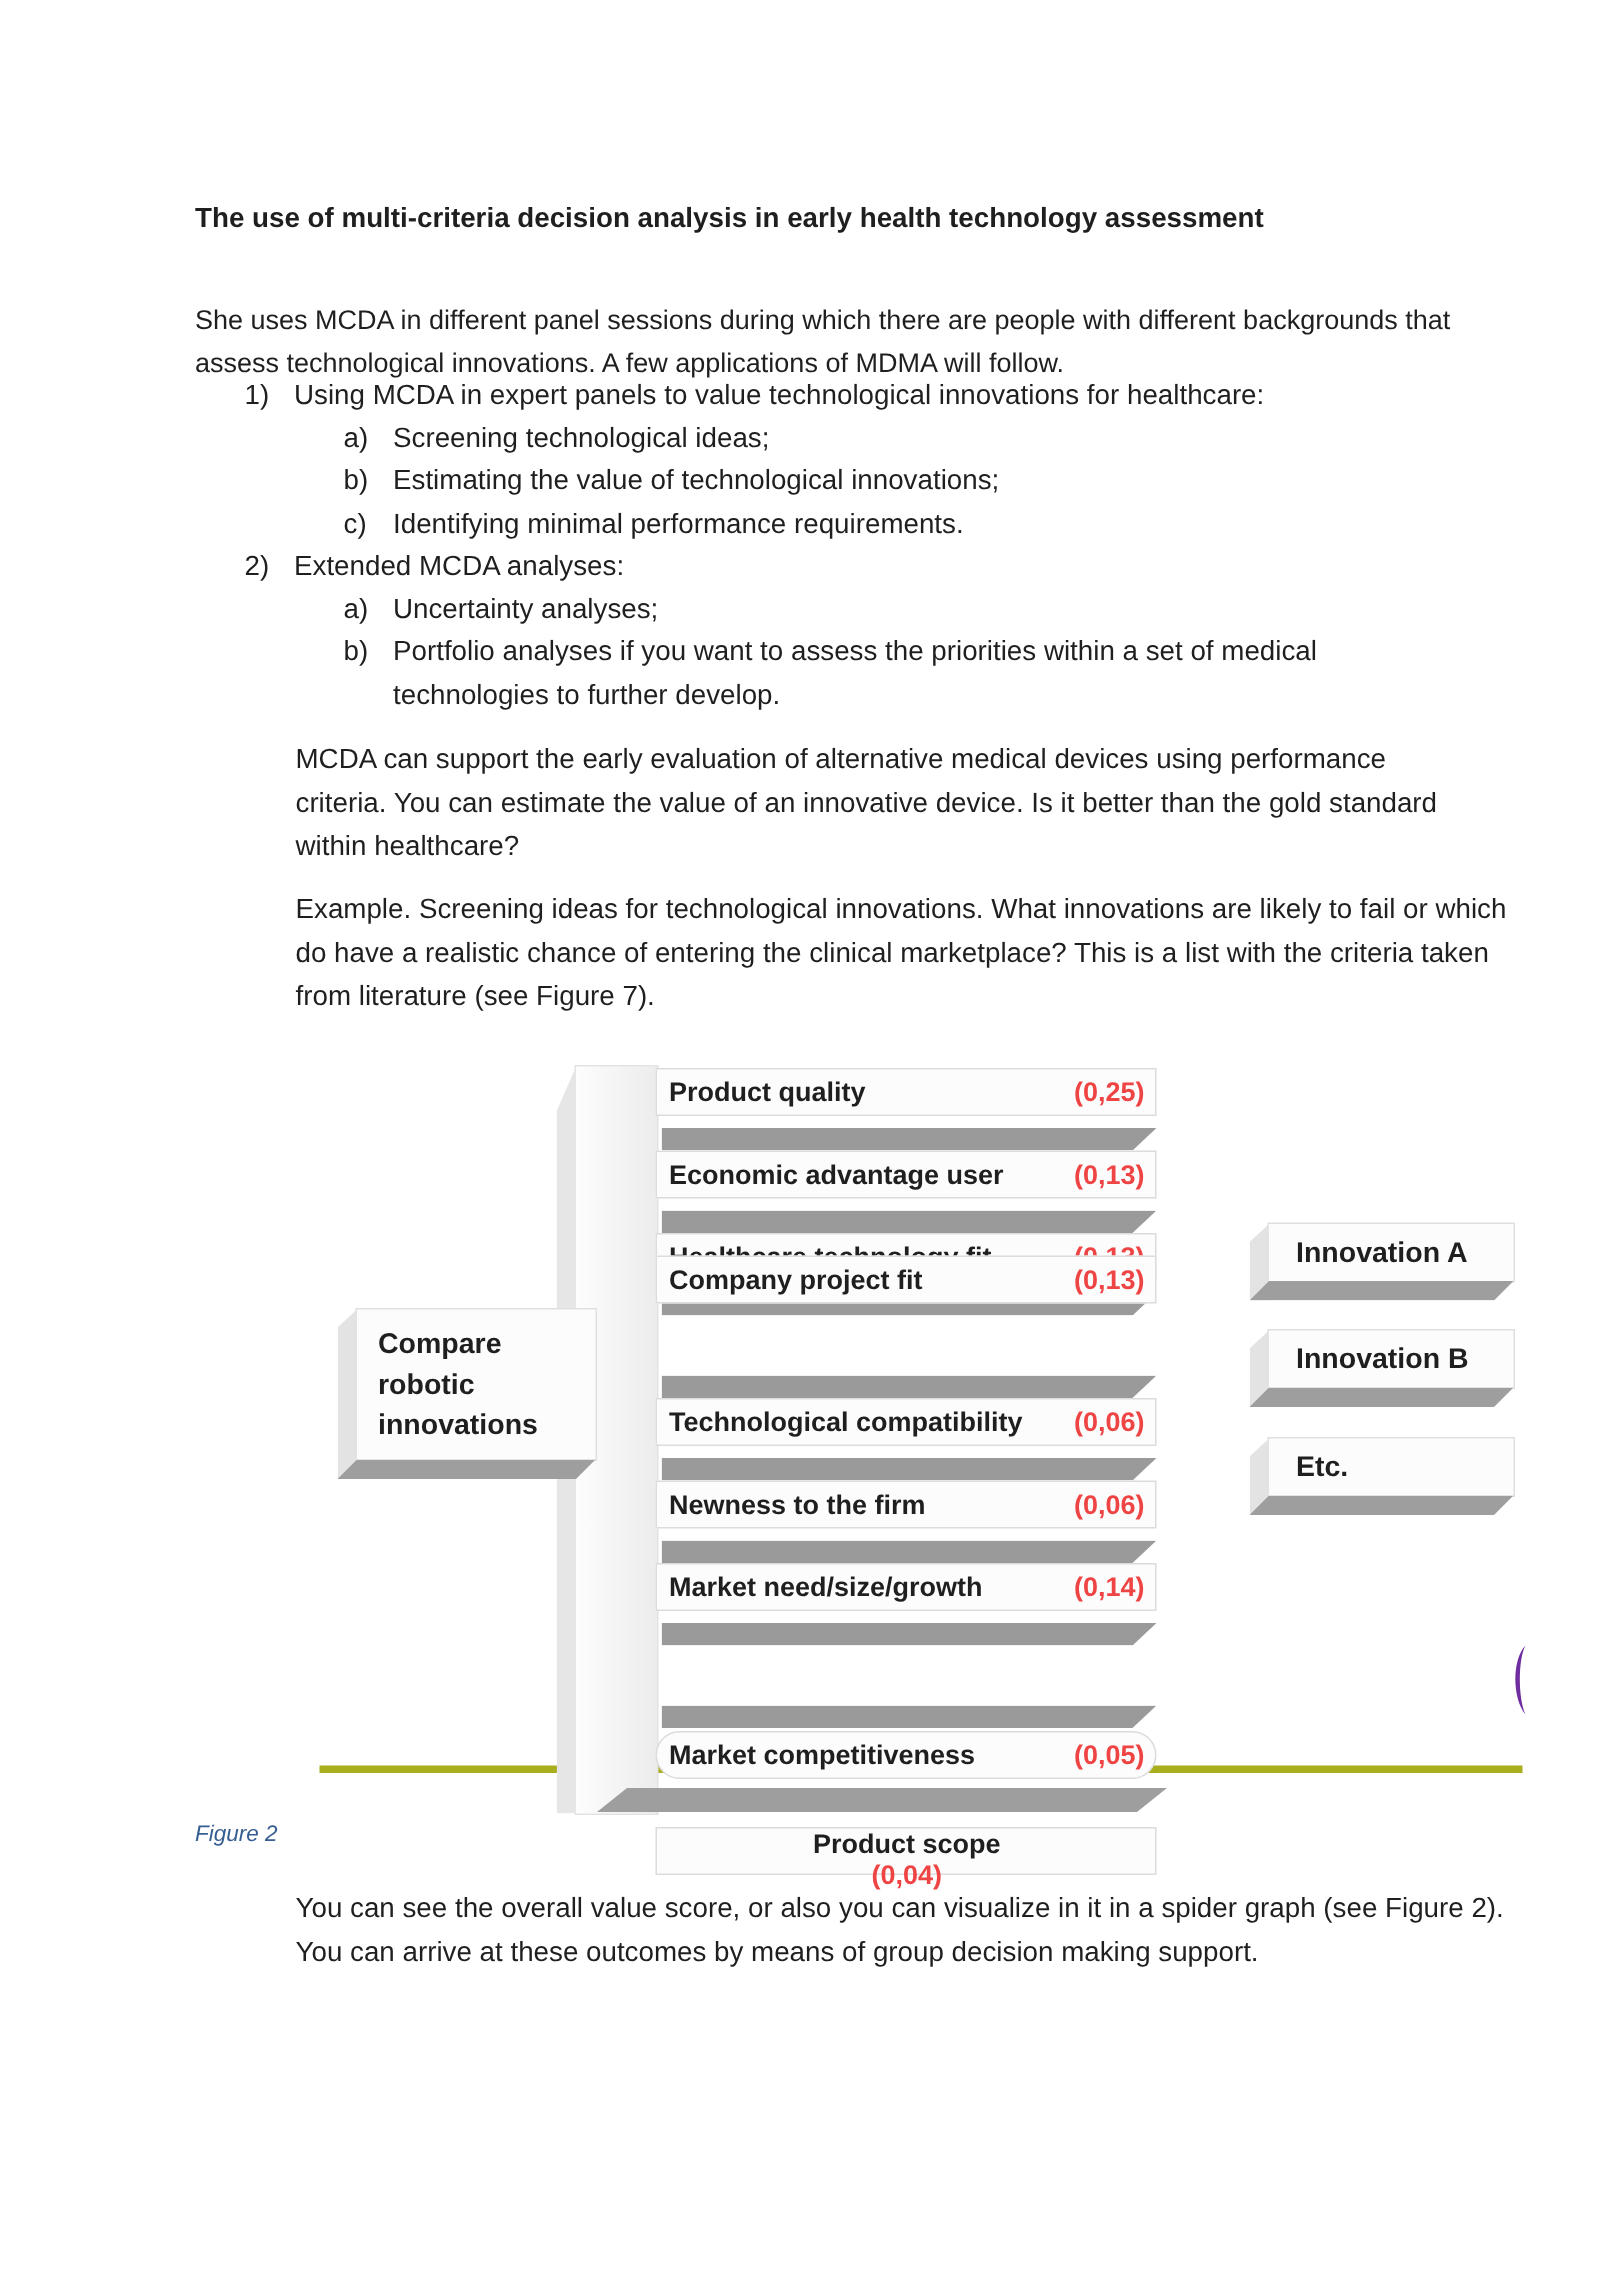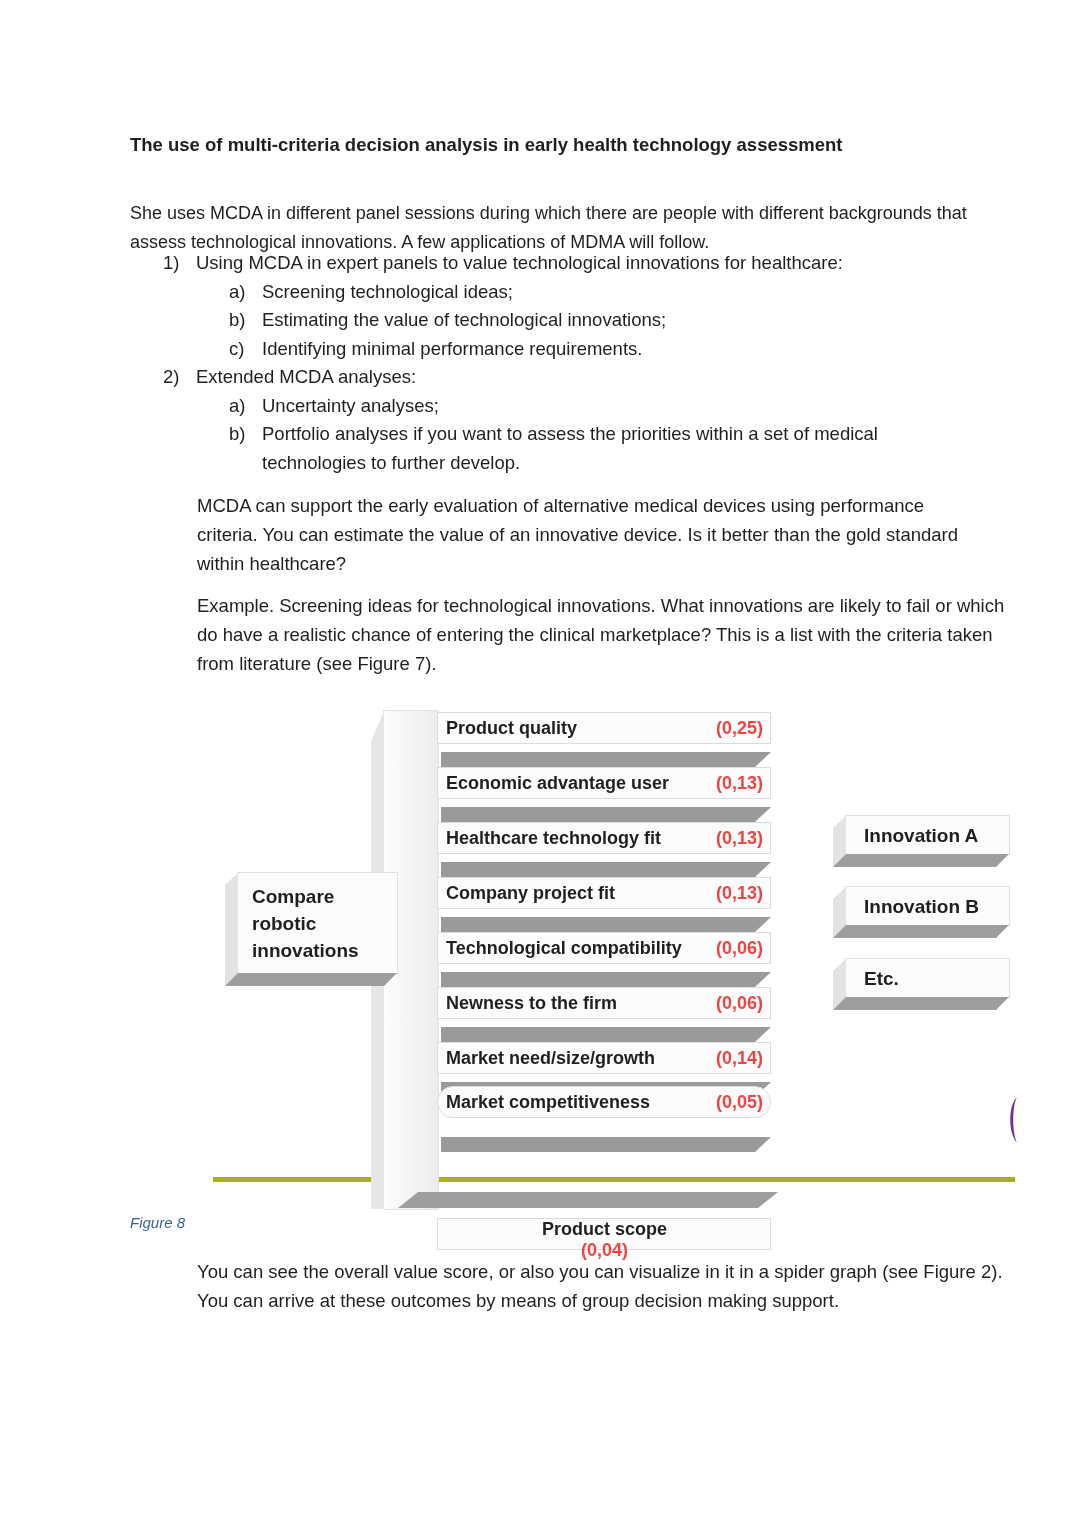--- a/index.html
+++ b/index.html
@@ -149,21 +149,21 @@
     <span class="w">(0,13)</span>
   </div>
   <div class="crit-bar" style="top:807px;"></div>
 
   <div class="crit-box" style="top:822px;">
     <span>Healthcare technology fit</span>
     <span class="w">(0,13)</span>
   </div>
   <div class="crit-bar" style="top:862px;"></div>
 
-  <div class="crit-box" style="top:877px;">
+  <div class="crit-box" style="top:837px;">
     <span>Company project fit</span>
     <span class="w">(0,13)</span>
   </div>
   <div class="crit-bar" style="top:917px;"></div>
 
   <div class="crit-box" style="top:932px;">
     <span>Technological compatibility</span>
     <span class="w">(0,06)</span>
   </div>
   <div class="crit-bar" style="top:972px;"></div>
@@ -173,35 +173,35 @@
     <span class="w">(0,06)</span>
   </div>
   <div class="crit-bar" style="top:1027px;"></div>
 
   <div class="crit-box" style="top:1042px;">
     <span>Market need/size/growth</span>
     <span class="w">(0,14)</span>
   </div>
   <div class="crit-bar" style="top:1082px;"></div>
 
-  <div class="crit-box" style="top:1086px;border-radius:16px;">
+  <div class="crit-box" style="top:1154px;border-radius:16px;">
     <span>Market competitiveness</span>
     <span class="w">(0,05)</span>
   </div>
   <div class="crit-bar" style="top:1137px;"></div>
 
   <div class="crit-box" style="top:1218px;flex-direction:column;">
     <span>Product scope</span>
     <span class="w">(0,04)</span>
   </div>
 
   <div class="box3d alt-box" style="top:815px;">Innovation A</div>
   <div class="box3d alt-box" style="top:886px;">Innovation B</div>
   <div class="box3d alt-box" style="top:958px;">Etc.</div>
 
   <svg class="abs purple-arc" width="16" height="48" viewBox="0 0 16 48">
     <path d="M13,1 C4,10 4,36 13,47 C8,36 8,10 13,1 Z" fill="#6f2da0"></path>
   </svg>
 
-  <div class="abs caption">Figure 8</div>
+  <div class="abs caption">Figure 2</div>
   <div class="abs closing">You can see the overall value score, or also you can visualize in it in a spider graph (see Figure 2). You can arrive at these outcomes by means of group decision making support.</div>
 
 </div>
 
 </body></html>

